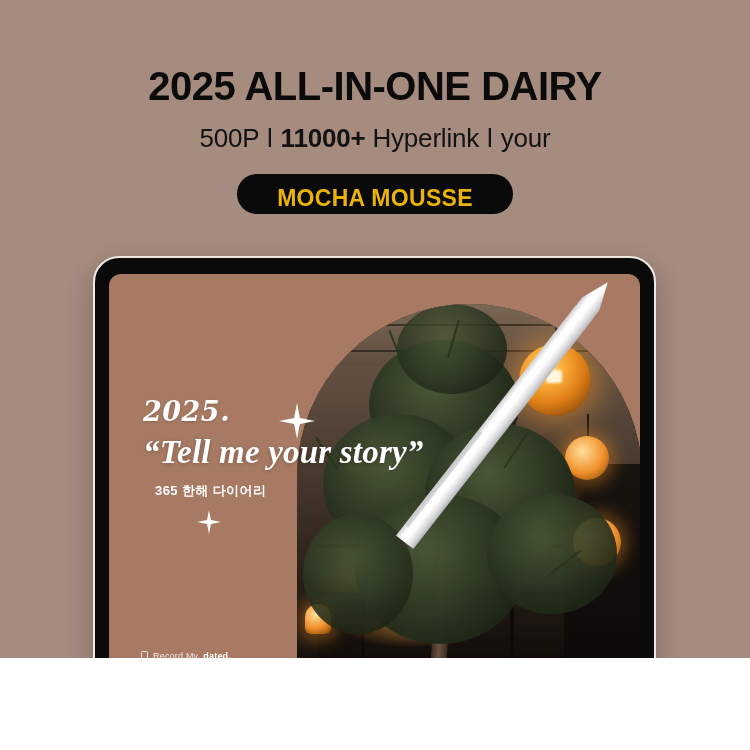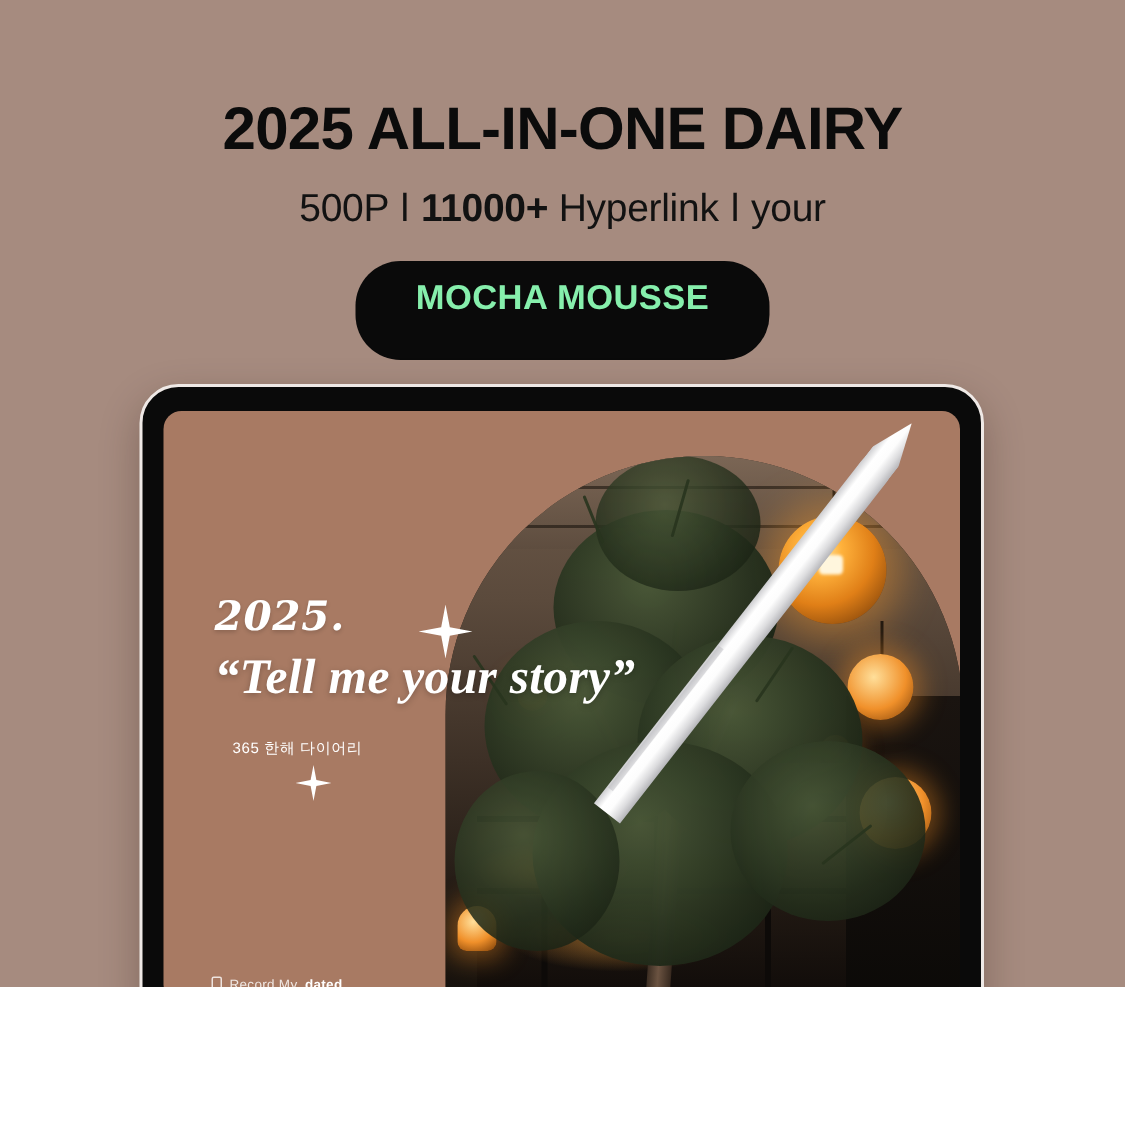--- a/index.html
+++ b/index.html
@@ -37,25 +37,25 @@
     font-weight:normal;
     color:#121212;
     letter-spacing:-0.2px;
   }
   .poster-subtitle .strong { font-weight:bold; }
   .poster-subtitle .sep { font-weight:normal; padding:0 1px; }
 
   .badge-wrap { margin-top:20px; display:flex; justify-content:center; }
   .badge {
     background:#0a0a0a;
-    color:#86efac;
+    color:#eab308;
     font-size:23px;
     font-weight:bold;
     letter-spacing:0.3px;
-    padding:13px 40px 30px;
+    padding:13px 40px 4px;
     border-radius:30px;
     display:inline-block;
     line-height:1;
   }
 
   
   .tablet {
     position:absolute;
     left:93px; top:256px;
     width:563px; height:430px;
@@ -195,24 +195,24 @@
     font-family:Liberation Serif, serif;
     font-style:italic;
     font-weight:bold;
     font-size:33px;
     letter-spacing:0.2px;
     white-space:nowrap;
     line-height:1.05;
     text-shadow:0 1px 4px rgba(0,0,0,0.25);
   }
   .kor {
-    margin-top:22px;
+    margin-top:12px;
     margin-left:12px;
-    font-size:10px;
-    font-weight:normal;
+    font-size:13px;
+    font-weight:bold;
     letter-spacing:0.4px;
     color:#fff;
   }
 
   
   .sparkle {
     position:absolute;
     background:#fff;
     z-index:6;
     clip-path:polygon(50% 0%, 58% 42%, 100% 50%, 58% 58%, 50% 100%, 42% 58%, 0% 50%, 42% 42%);

